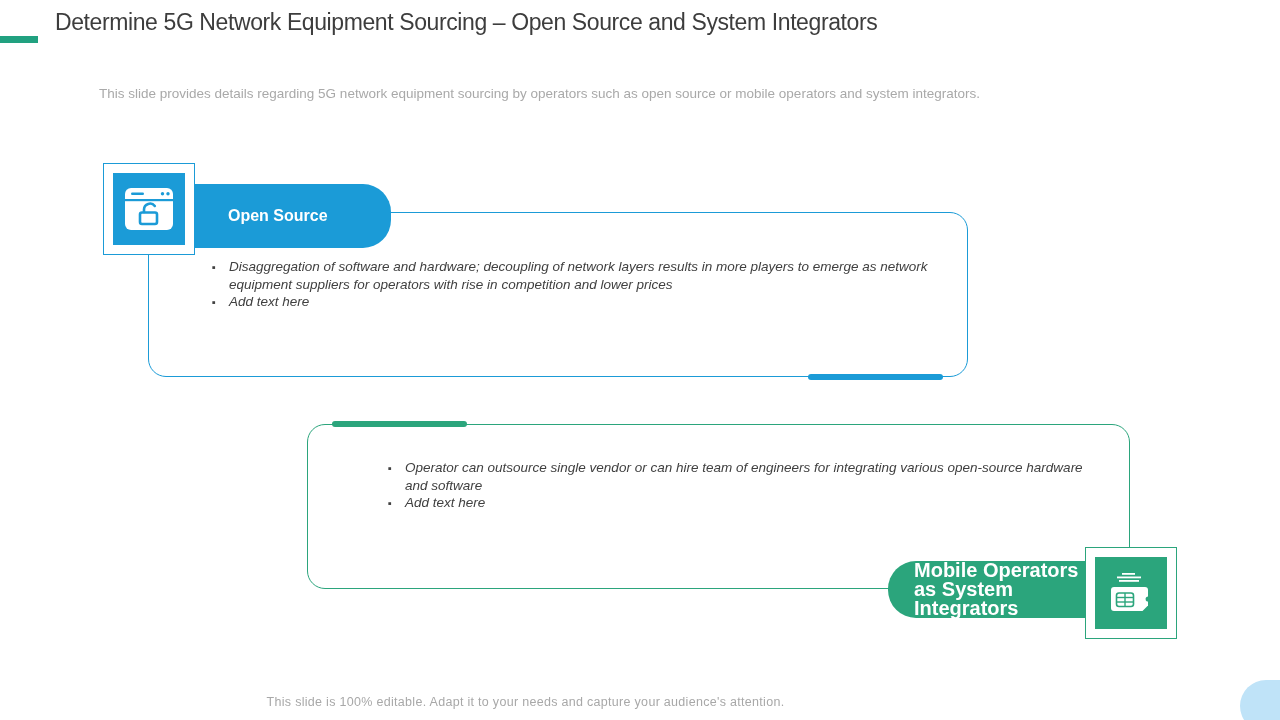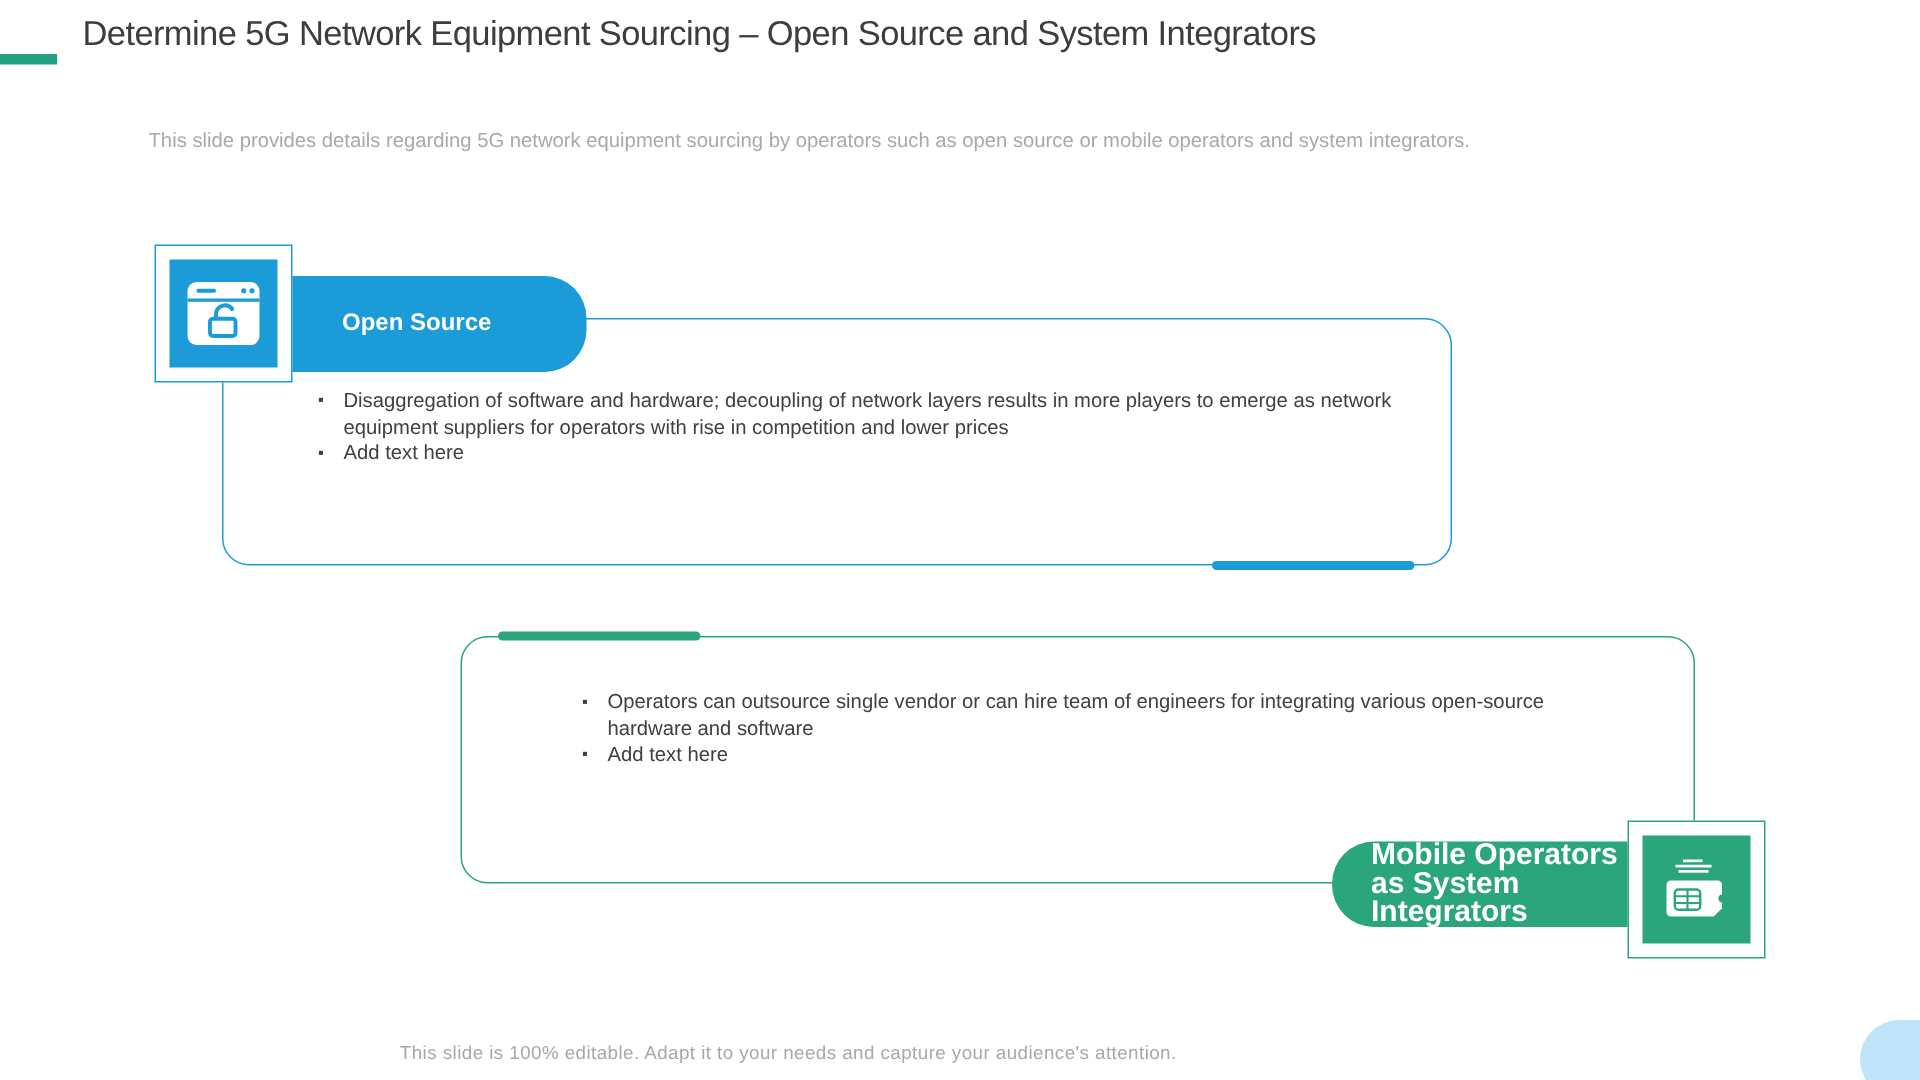--- a/index.html
+++ b/index.html
@@ -74,21 +74,21 @@
     display: flex; align-items: center; justify-content: center;
   }
   .icon-inner.blue  { background: var(--blue); color: var(--blue); }
   .icon-inner.green { background: var(--green); color: var(--green); }
 
   
   ul.bullets {
     list-style: none; margin: 0; padding: 0;
     font-size: 13.5px; line-height: 17.5px; color: var(--body-text);
   }
-  ul.bullets li { position: relative; padding-left: 17px; }
+  ul.bullets li { position: relative; padding-left: 17px; font-style: italic; }
   ul.bullets li::before {
     content: "▪"; position: absolute; left: 0; top: 0.5px; font-size: 11px;
   }
   .bullets.blue  { left: 212px; top: 258px; width: 724px; }
   .bullets.green { left: 388px; top: 459px; width: 700px; }
 
   
   .footer-note {
     left: 0; top: 695px; width: 1051px; text-align: center;
     font-size: 12.5px; color: var(--muted-text);
@@ -128,21 +128,21 @@
       <circle cx="45" cy="8.8" r="1.7" fill="currentColor"></circle>
       <rect x="17" y="27.5" width="17" height="11.5" rx="2" fill="none" stroke="currentColor" stroke-width="2.6"></rect>
       <path d="M21 27 v-2.5 a6 6 0 0 1 10.8 -3.5" fill="none" stroke="currentColor" stroke-width="2.6" stroke-linecap="round"></path>
     </svg>
   </div>
 </div>
 
 <div class="abs card green"></div>
 <div class="abs accent-bar green"></div>
 <ul class="abs bullets green">
-    <li>Operators can outsource single vendor or can hire team of engineers for integrating various open-source hardware and software</li>
+    <li>Operator can outsource single vendor or can hire team of engineers for integrating various open-source hardware and software</li>
     <li>Add text here</li>
   </ul>
 <div class="abs pill green">
   <span>Mobile Operators as System Integrators</span>
 </div>
 <div class="abs icon-box green">
   <div class="icon-inner green">
     <svg width="52" height="52" viewBox="0 0 52 52" aria-hidden="true">
       <rect x="17" y="6" width="13" height="1.8" fill="#ffffff"></rect>
       <rect x="12" y="9.5" width="24" height="1.8" fill="#ffffff"></rect>

